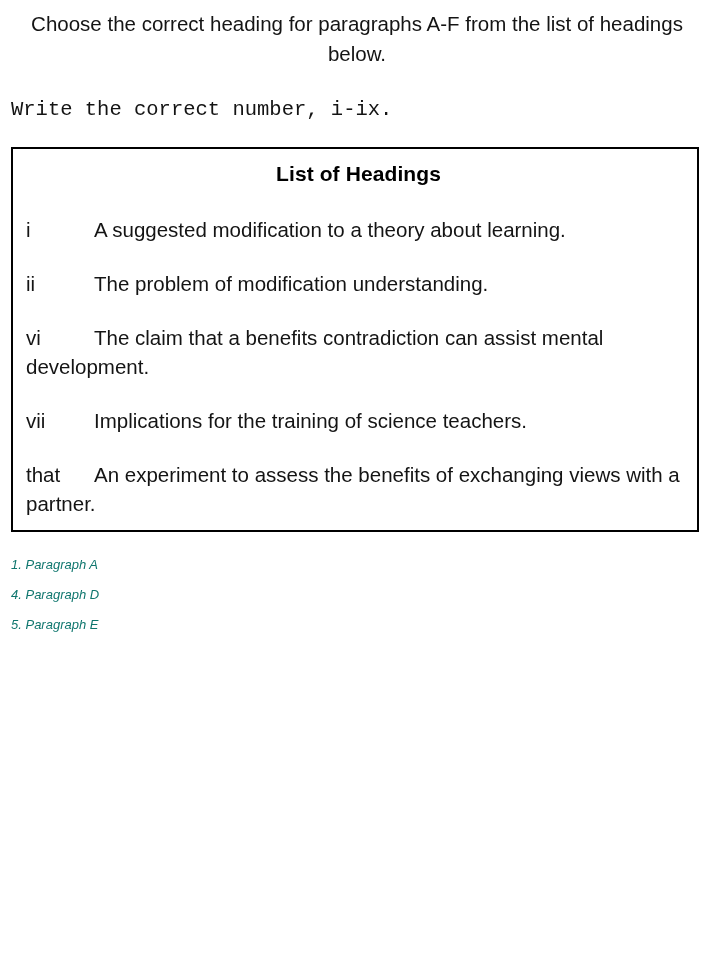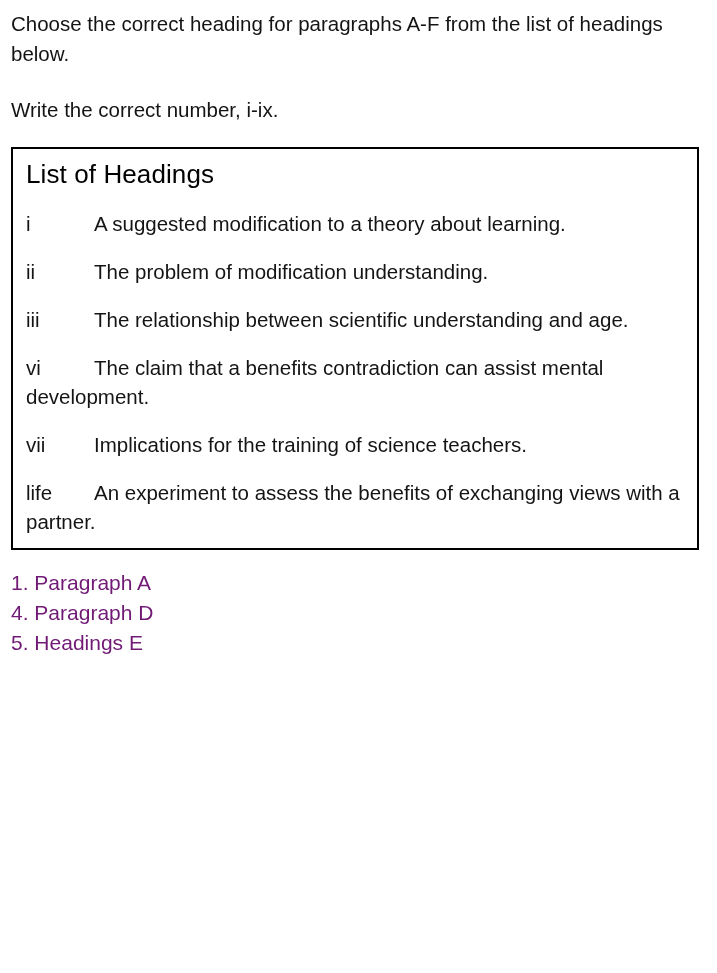--- a/index.html
+++ b/index.html
@@ -16,65 +16,67 @@
     background:#ffffff;
     padding:0;
   }
 
   .intro {
     font-size:20.5px;
     line-height:30px;
     color:#141414;
     padding:0 14px 0 11px;
   }
-  .intro-block-1 { padding-top:9px; }
-  .intro-block-2 { padding-top:26px; }
+  .intro-block-1 { padding-top:9px;text-align:center; }
+  .intro-block-2 { padding-top:26px;font-family:Liberation Mono, monospace; }
 
   .headings-box {
     margin:22px 18px 0 11px;
     border:2px solid #000000;
     background:#ffffff;
     padding:11px 6px 12px 7px;
   }
 
   .box-title {
-    font-size:26px;
-    font-weight:normal;
+    font-size:21px;
+    font-weight:bold;
     line-height:28px;
     color:#000000;
     padding:0 0 2px 6px;
     letter-spacing:0.1px;
+    text-align:center;
   }
 
   .heading-item {
     font-size:20.5px;
     line-height:29px;
     color:#141414;
     padding:0 0 0 6px;
-    margin-top:19px;
+    margin-top:25px;
     text-indent:0;
   }
   .heading-item .num {
     display:inline-block;
     width:68px;
     vertical-align:top;
   }
   .heading-item .txt {
     display:inline;
   }
 
   .para-list {
     margin:18px 0 0 0;
     padding:0 0 0 11px;
     list-style:none;
   }
   .para-list li {
-    font-size:21px;
+    font-size:13px;
     line-height:30px;
-    color:#701a75;
+    color:#0f766e;
+    font-style:italic;
   }
 </style>
 </head>
 <body>
 
 <div id="page">
 
   <div class="intro intro-block-1">Choose the correct heading for paragraphs A-F from the list of headings below.</div>
 
   <div class="intro intro-block-2">Write the correct number, i-ix.</div>
@@ -83,39 +85,36 @@
     <div class="box-title">List of Headings</div>
 
     <div class="heading-item">
       <span class="num">i</span><span class="txt">A suggested modification to a theory about learning.</span>
     </div>
 
     <div class="heading-item">
       <span class="num">ii</span><span class="txt">The problem of modification understanding.</span>
     </div>
 
-    <div class="heading-item">
-      <span class="num">iii</span><span class="txt">The relationship between scientific understanding and age.</span>
-    </div>
 
 
 
     <div class="heading-item">
       <span class="num">vi</span><span class="txt">The claim that a benefits contradiction can assist mental development.</span>
     </div>
 
     <div class="heading-item">
       <span class="num">vii</span><span class="txt">Implications for the training of science teachers.</span>
     </div>
 
     <div class="heading-item">
-      <span class="num">life</span><span class="txt">An experiment to assess the benefits of exchanging views with a partner.</span>
+      <span class="num">that</span><span class="txt">An experiment to assess the benefits of exchanging views with a partner.</span>
     </div>
 
   </div>
 
   <ol class="para-list">
     <li><span>1.</span> <span>Paragraph A</span></li>
     <li><span>4.</span> <span>Paragraph D</span></li>
-    <li><span>5.</span> <span>Headings E</span></li>
+    <li><span>5.</span> <span>Paragraph E</span></li>
   </ol>
 
 </div>
 
 </body></html>

